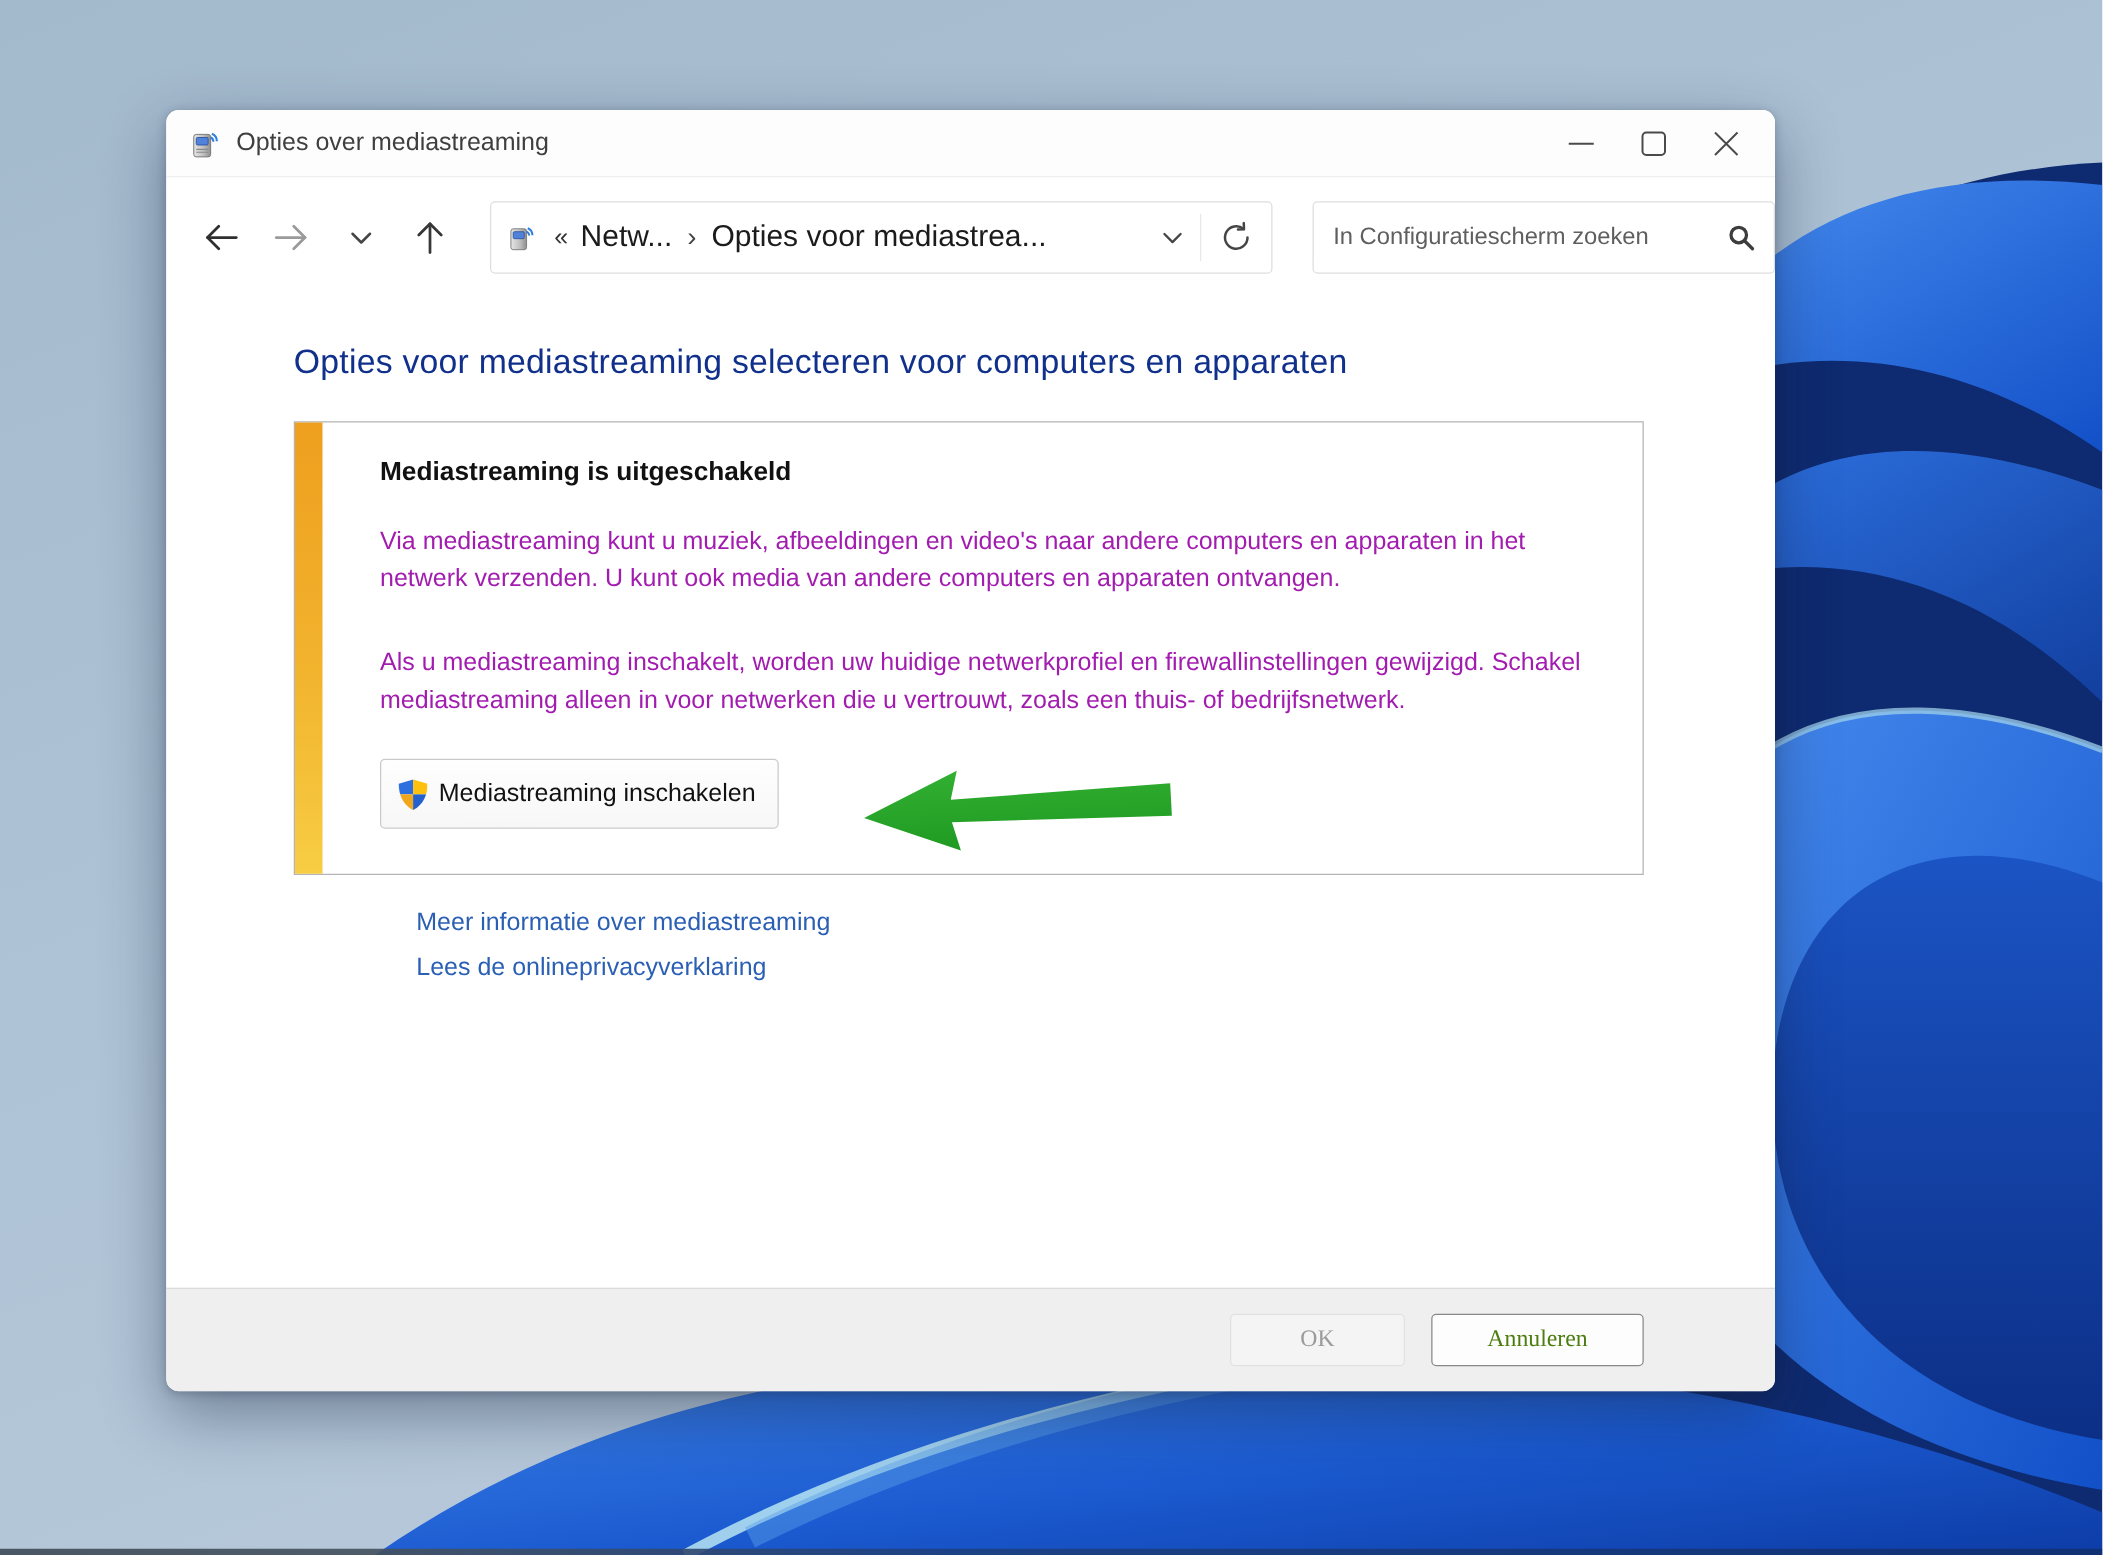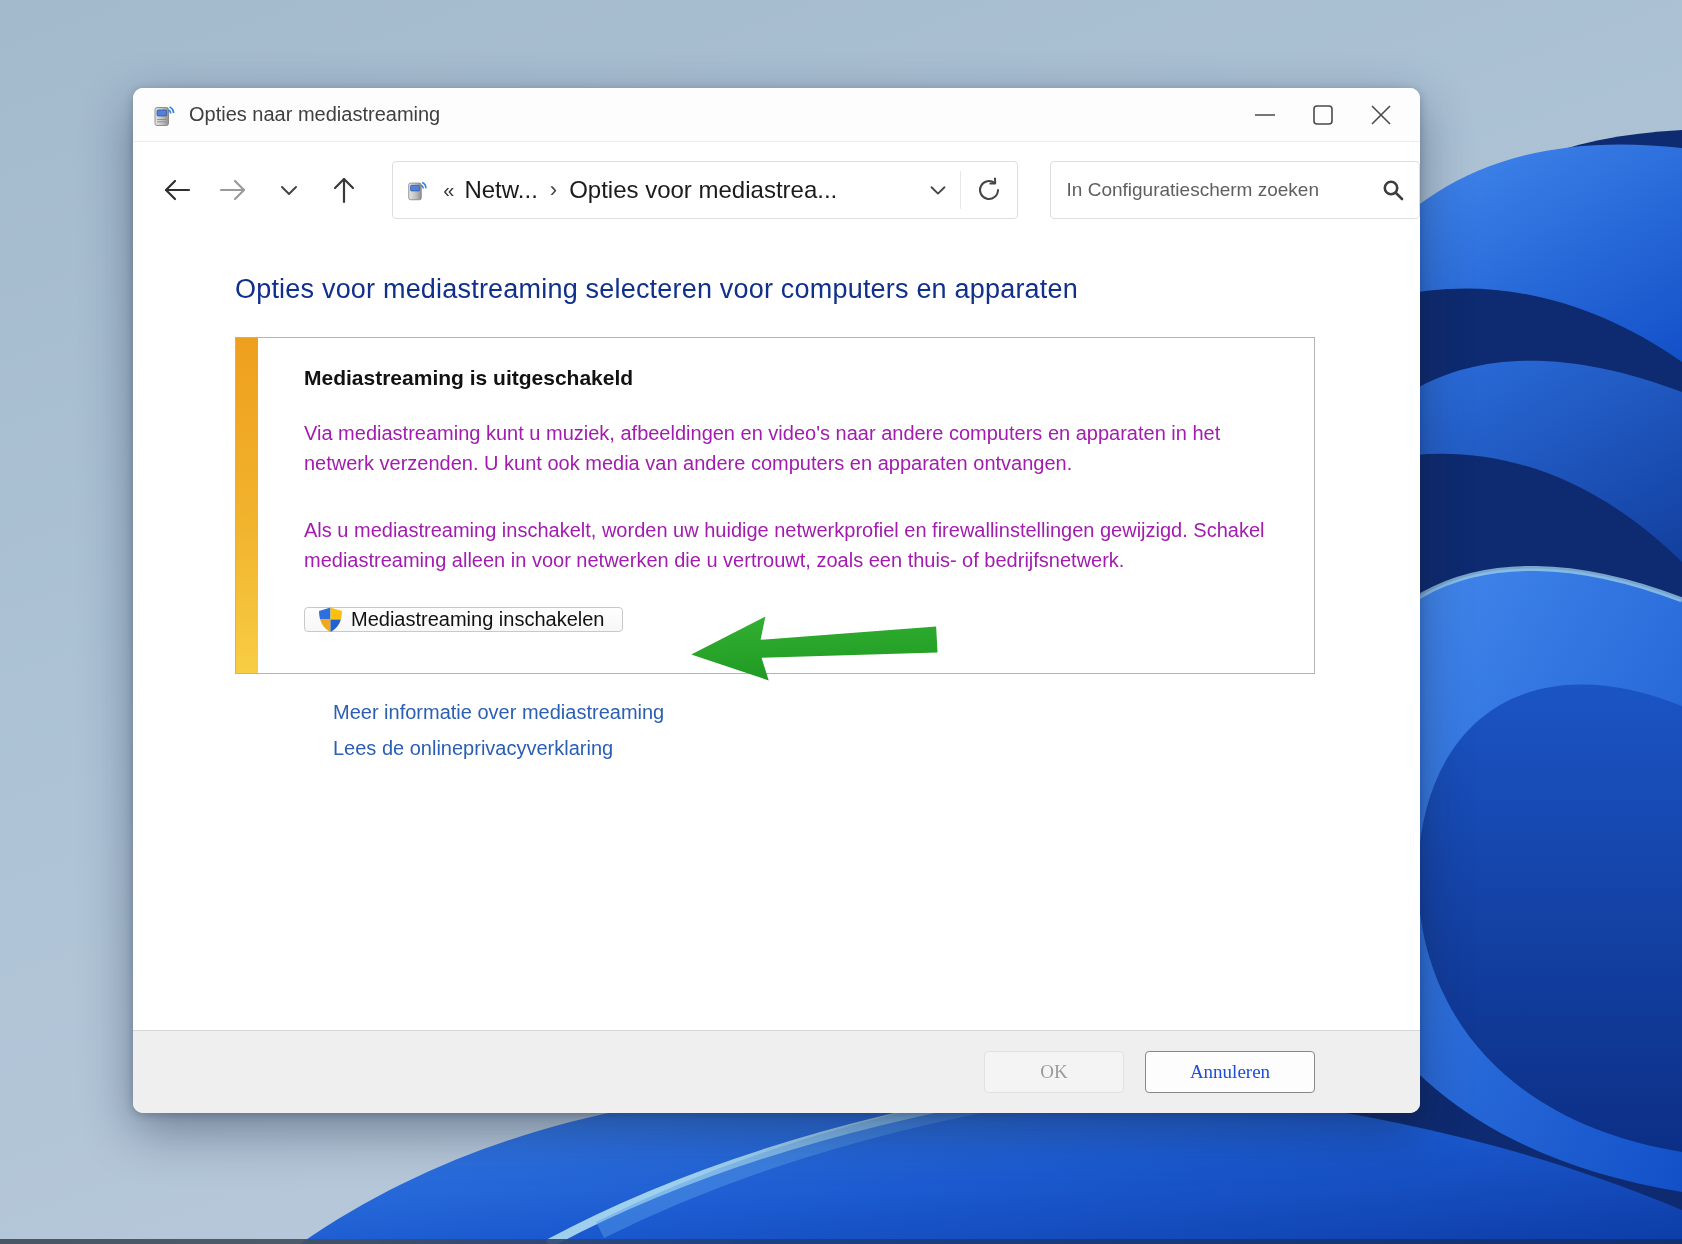--- a/index.html
+++ b/index.html
@@ -46,36 +46,36 @@
   .content { position:relative; height:792px; background:#fff; padding:36px 0 0 102px; }
   .page-title { font-size:27px; font-weight:400; color:#10308c; margin-bottom:32px; letter-spacing:.2px; }
 
   .panel { width:1080px; border:1px solid #b4b4b4; background:#fff; display:flex; }
   .panel-bar { width:22px; flex:0 0 22px; background:linear-gradient(180deg,#ee9f1e 0%,#f2b32d 55%,#f7cd44 100%); }
   .panel-body { flex:1; padding:28px 30px 36px 46px; }
   .panel-heading { font-size:21px; font-weight:700; color:#111; }
   .panel-p { font-size:20px; color:#a21caf; line-height:30px; max-width:985px; margin-top:28px; }
   .panel-p + .panel-p { margin-top:37px; }
   .enable-btn { display:inline-flex; align-items:center; gap:7px; margin-top:32px;
-    height:25px; padding:0 18px 0 12px; background:linear-gradient(#fefefe,#f7f7f7);
+    height:56px; padding:0 18px 0 12px; background:linear-gradient(#fefefe,#f7f7f7);
     border:1px solid #c9c9c9; border-radius:4px; font-size:20px; color:#111;
     font-family:"Liberation Sans",sans-serif; }
 
   .links { margin-top:20px; }
   .cpl-link { display:block; font-size:20px; color:#2a5fb4; line-height:36px; margin-left:98px; text-decoration:none; width:max-content; }
 
   .green-arrow { position:absolute; left:556px; top:374px; transform:rotate(-3deg); }
 
   
   .footer { height:83px; background:#efefef; border-top:1px solid #d5d5d5;
     display:flex; align-items:center; justify-content:flex-end; gap:21px; padding-right:105px; }
   .btn { height:42px; border-radius:4px; font-size:19px; font-family:Liberation Serif, serif;
     display:flex; align-items:center; justify-content:center; }
   .btn-ok { width:140px; background:#f4f4f4; border:1px solid #e1e1e1; color:#9b9b9b; }
-  .btn-cancel { width:170px; background:#fdfdfd; border:1px solid #888; color:#1d4ed8; }
+  .btn-cancel { width:170px; background:#fdfdfd; border:1px solid #888; color:#4d7c0f; }
 </style>
 </head>
 <body>
 
 <div class="desktop">
 
   <svg class="wallpaper" viewBox="0 0 1682 1244" preserveAspectRatio="none">
     <defs>
       <linearGradient id="petalBright" x1="0" y1="0" x2="1" y2="1">
         <stop offset="0" stop-color="#4a90f2"></stop>
@@ -121,21 +121,21 @@
               <stop offset="1" stop-color="#8f8f8f"></stop>
         </linearGradient>
           </defs>
         <rect x="4" y="6.5" width="13.5" height="18" rx="2" fill="url(#devGrad)" stroke="#7a7a7a" stroke-width="0.8"></rect>
         <rect x="6" y="9" width="9.5" height="6" rx="1" fill="#4f82d8" stroke="#2a4f9e" stroke-width="0.7"></rect>
         <line x1="6" y1="18.5" x2="15.5" y2="18.5" stroke="#8a8a8a" stroke-width="0.9"></line>
         <line x1="6" y1="20.8" x2="15.5" y2="20.8" stroke="#8a8a8a" stroke-width="0.9"></line>
         <path d="M18.5 6 a6.5 6.5 0 0 1 4 6" fill="none" stroke="#2f7fe0" stroke-width="1.7"></path>
         <path d="M17.5 9 a3.6 3.6 0 0 1 2.2 3.4" fill="none" stroke="#2f7fe0" stroke-width="1.6"></path>
       </svg>
-      <span class="title">Opties naar mediastreaming</span>
+      <span class="title">Opties over mediastreaming</span>
       <div class="winbtn">
         <svg width="24" height="24" viewBox="0 0 24 24">
             <line x1="2" y1="12" x2="22" y2="12" stroke="#4a4a4a" stroke-width="1.6"></line>
           </svg>
       </div>
       <div class="winbtn">
         <svg width="24" height="24" viewBox="0 0 24 24">
             <rect x="3" y="3" width="18" height="18" rx="3" fill="none" stroke="#4a4a4a" stroke-width="1.6"></rect>
           </svg>
       </div>

